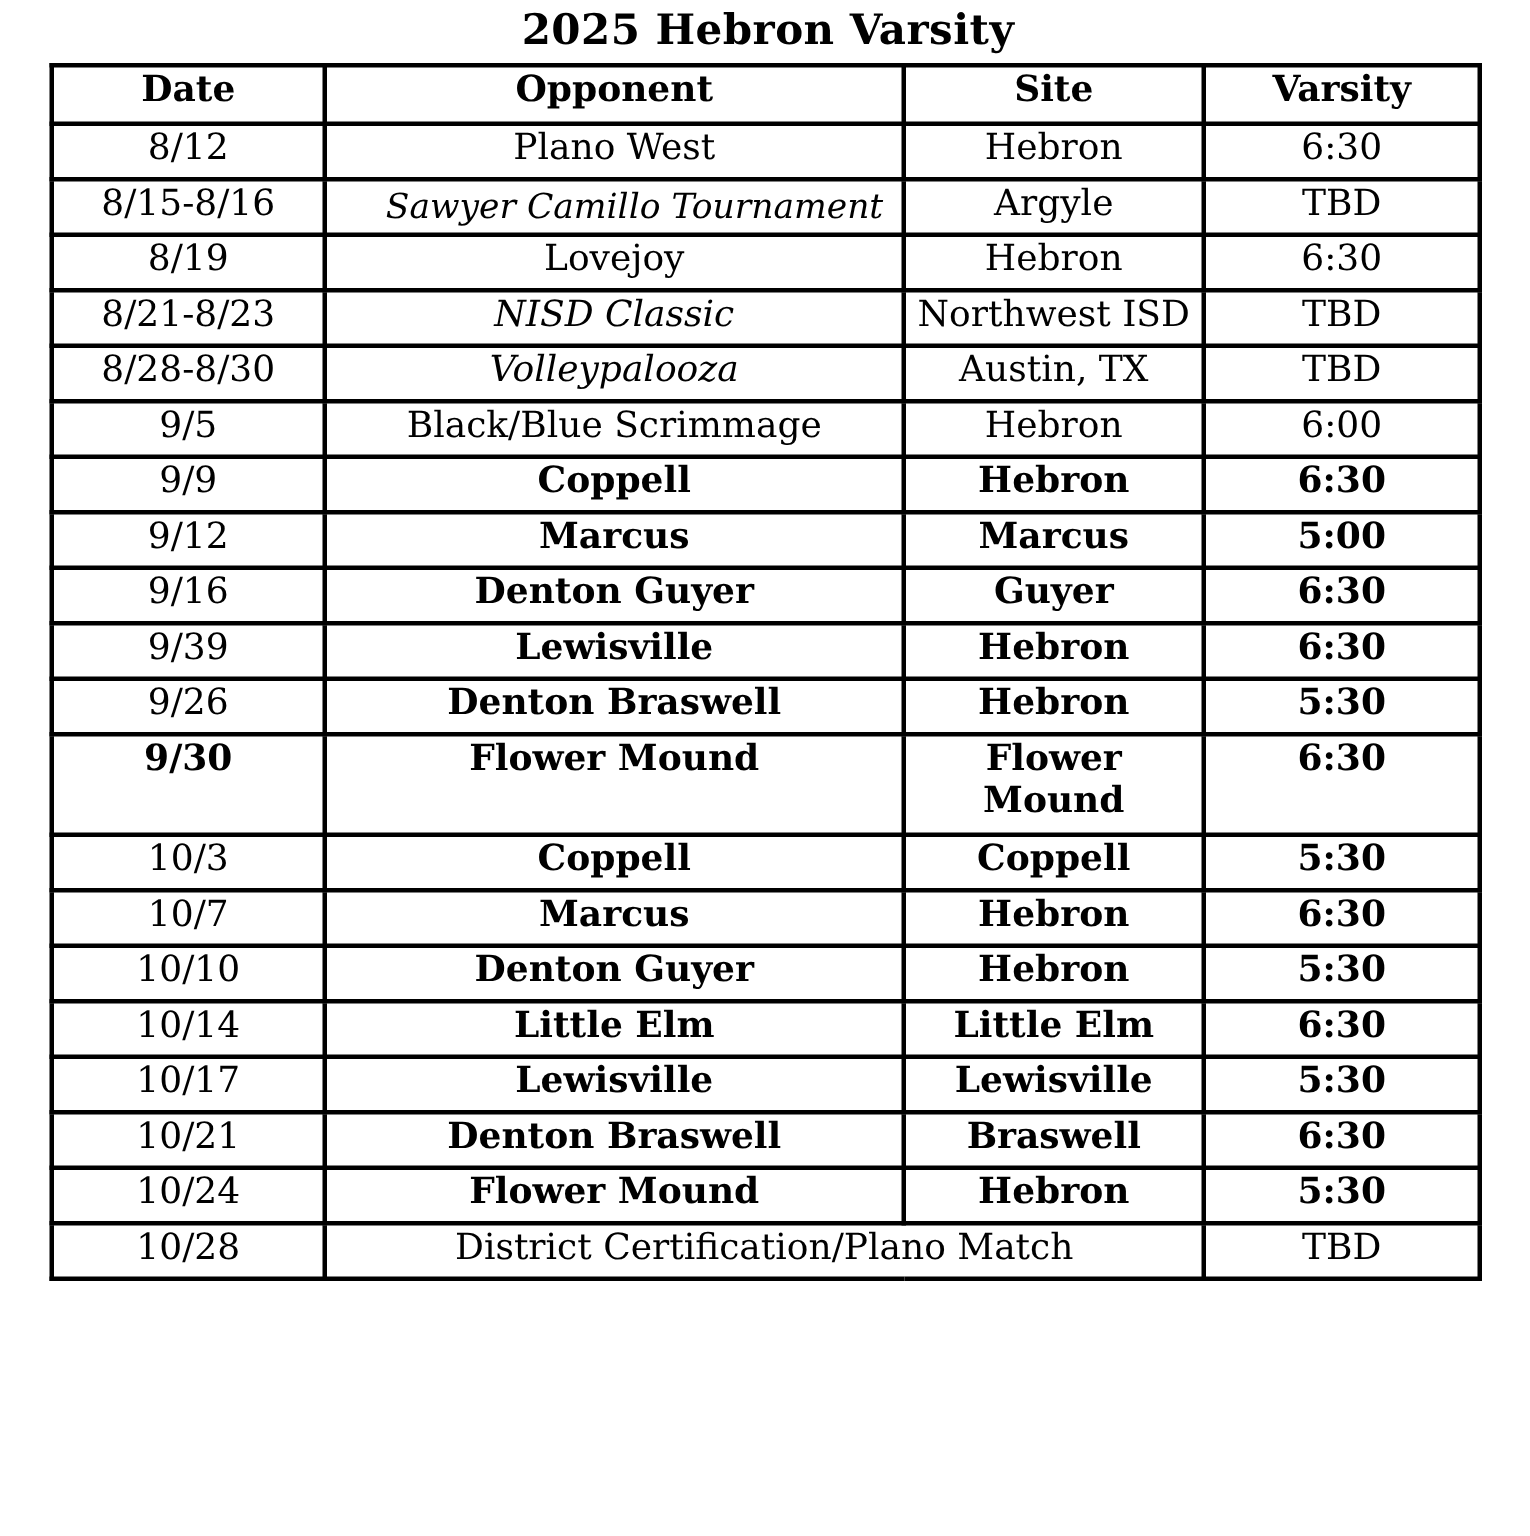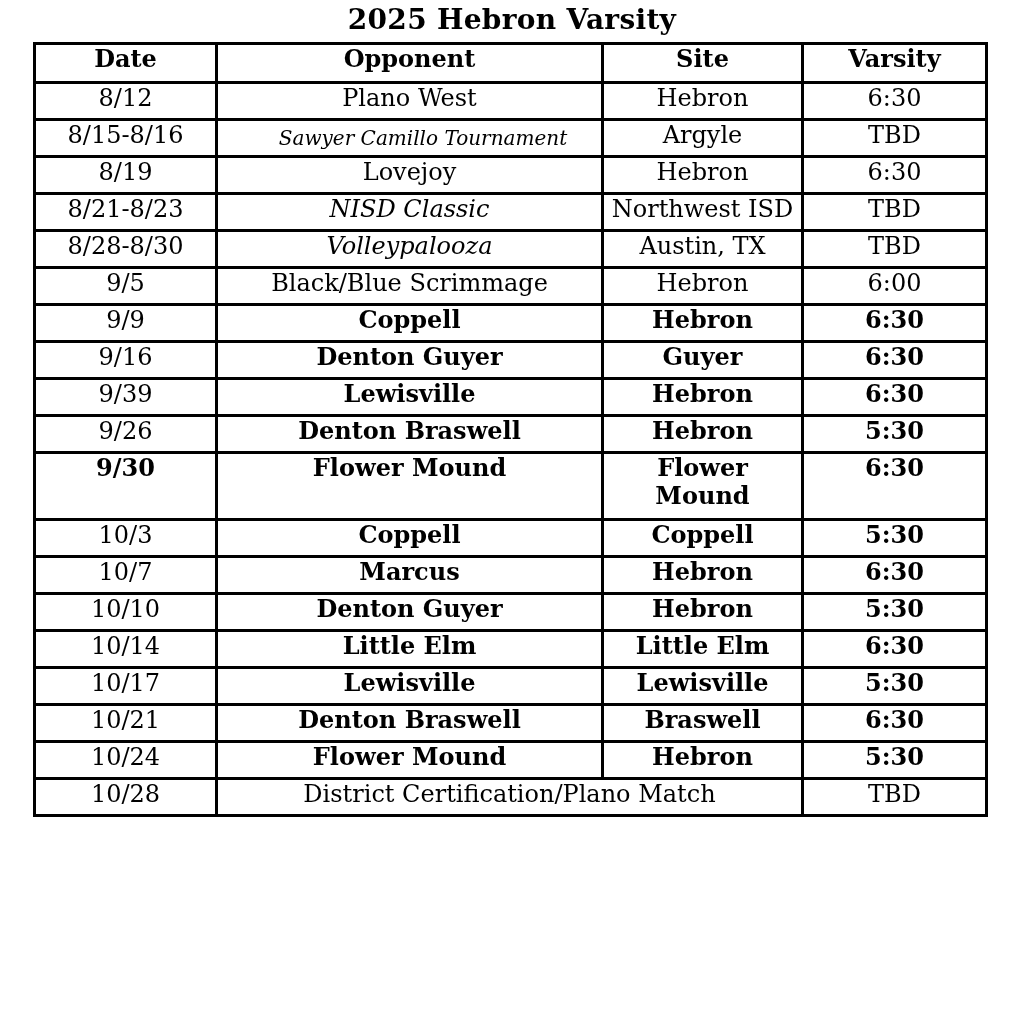--- a/index.html
+++ b/index.html
@@ -3,21 +3,21 @@
 <meta charset="utf-8">
 <style>
   html, body { margin: 0; padding: 0; background: #ffffff; }
   body { width: 1020px; height: 1024px; position: relative; font-family: "DejaVu Serif", serif; color: #000; }
   .title { position: absolute; top: 2px; left: 0; width: 1024px; text-align: center; font-weight: bold; font-size: 28px; line-height: 36px; letter-spacing: 0.3px; }
   table { position: absolute; top: 42px; left: 33px; width: 820px; border-collapse: collapse; border: 3px solid #000; table-layout: fixed; }
   td, th { border: 3px solid #000; text-align: center; padding: 0 4px; font-size: 24px; line-height: 28px; height: 34px; vertical-align: top; font-weight: normal; }
   th { font-weight: bold; height: 36px; }
   td.b { font-weight: bold; margin-top: 23px; }
   td.i { font-style: italic; }
-  td.small { font-size: 20px; vertical-align: middle; padding-left: 31px; }
+  td.small { font-size: 23px; vertical-align: middle; padding-left: 31px; }
   td.tall { height: 64px; font-weight: bold; }
   col.c1 { width: 182px; } col.c2 { width: 386px; } col.c3 { width: 200px; } col.c4 { width: 184px; }
 </style>
 </head>
 <body>
 
 <div class="title">2025 Hebron Varsity</div>
 
 <table>
   <colgroup>
@@ -69,20 +69,26 @@
         <td>9/5</td>
         <td>Black/Blue Scrimmage</td>
         <td>Hebron</td>
         <td>6:00</td>
       </tr>
     <tr>
         <td>9/9</td>
         <td class="b">Coppell</td>
         <td class="b">Hebron</td>
         <td class="b">6:30</td>
+      </tr>
+    <tr>
+        <td>9/12</td>
+        <td class="b">Marcus</td>
+        <td class="b">Marcus</td>
+        <td class="b">5:00</td>
       </tr>
     <tr>
         <td>9/16</td>
         <td class="b">Denton Guyer</td>
         <td class="b">Guyer</td>
         <td class="b">6:30</td>
       </tr>
     <tr>
         <td>9/39</td>
         <td class="b">Lewisville</td>

